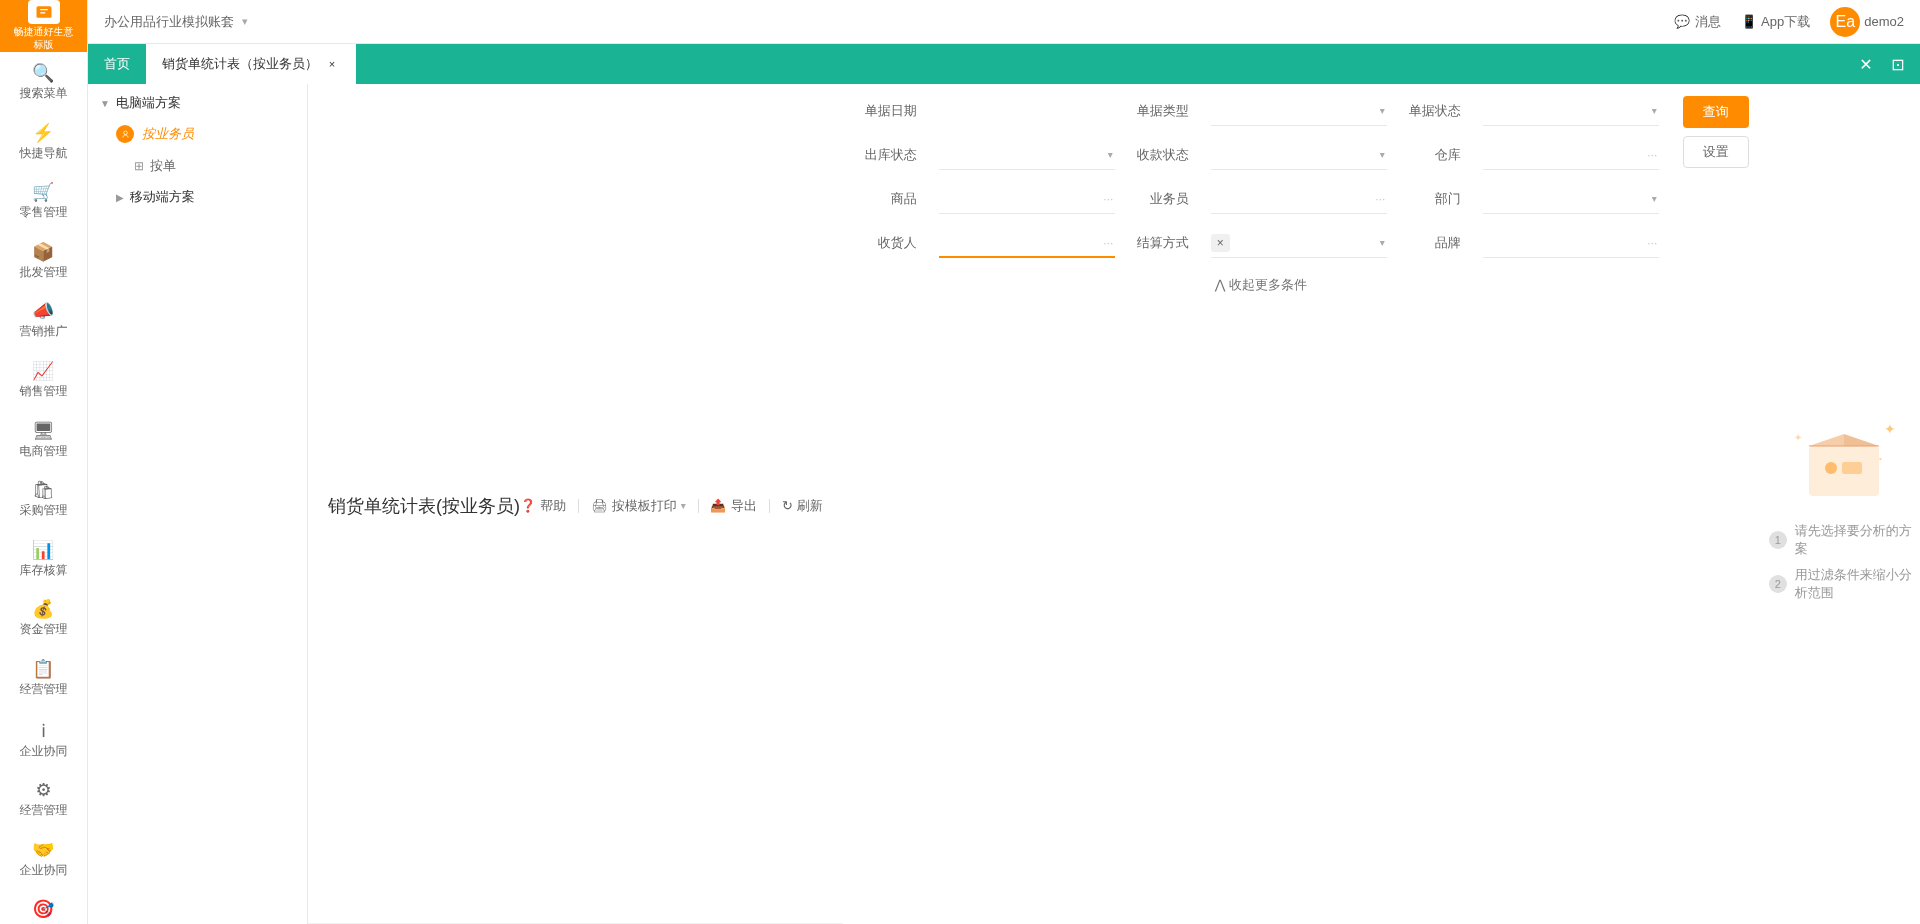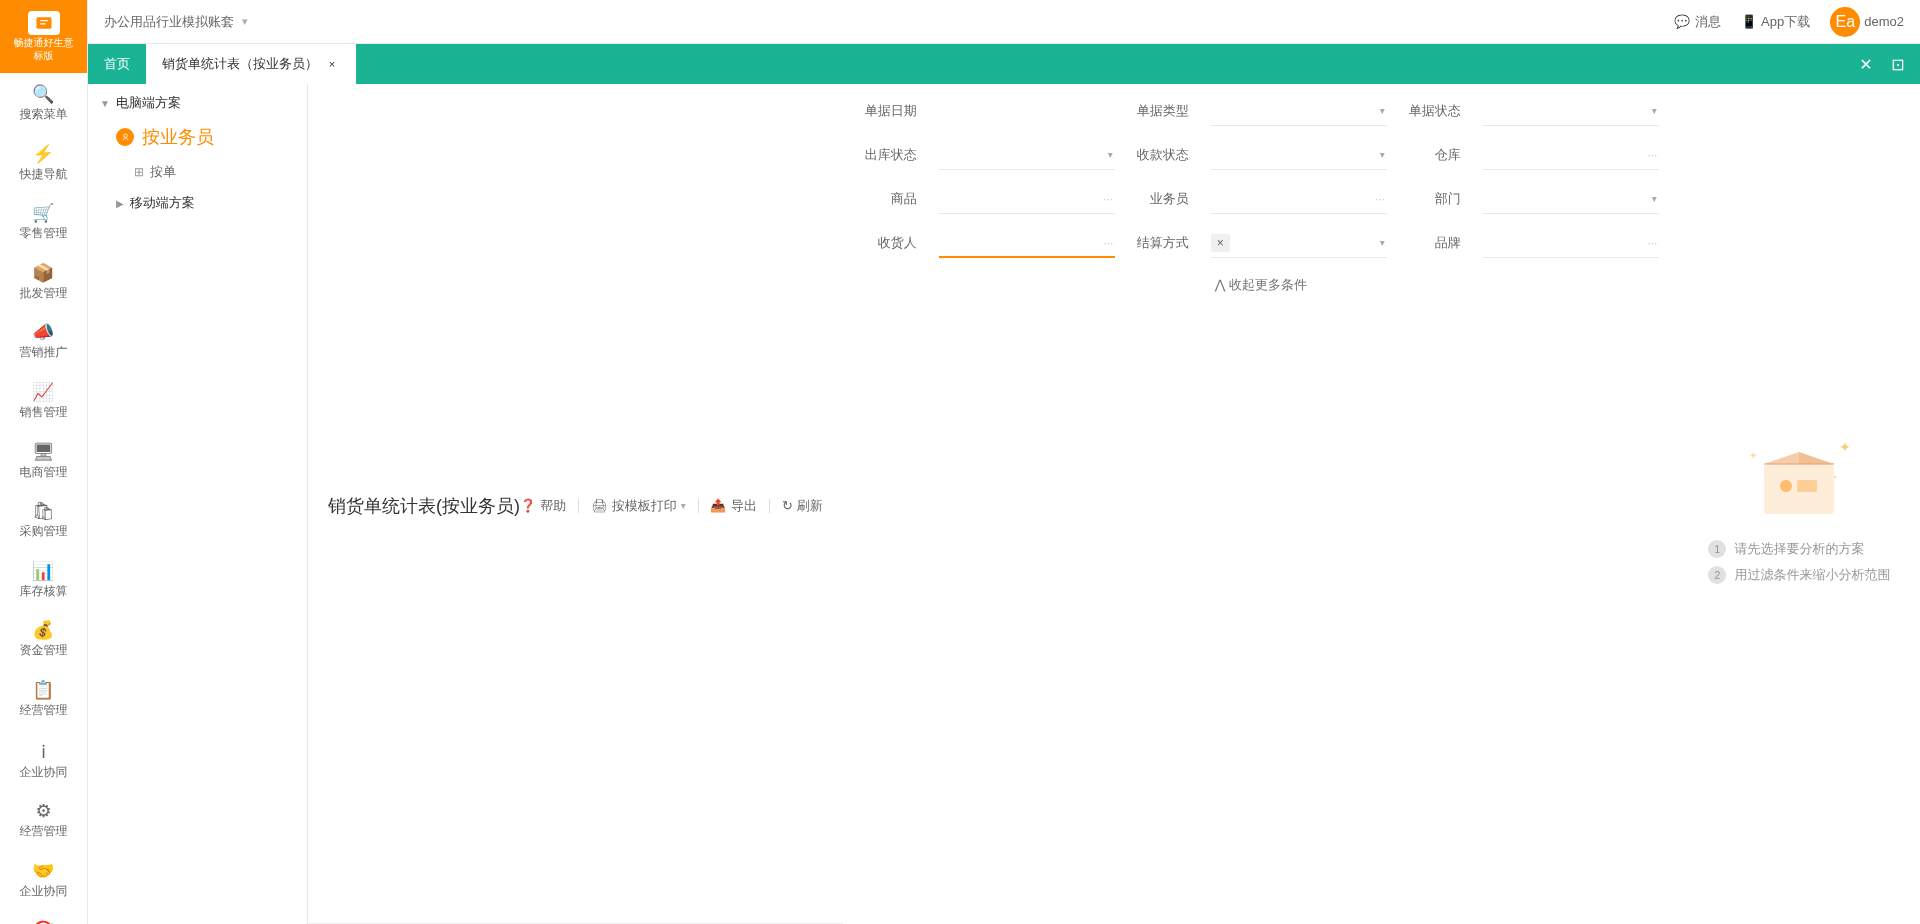--- a/index.html
+++ b/index.html
@@ -11,21 +11,21 @@
       background: #fff;
       display: flex;
       flex-direction: column;
       align-items: center;
       border-right: 1px solid #e8e8e8;
       height: 100%;
       overflow-y: auto;
     }
     .sidebar-logo {
       width: 88px;
-      height: 73px;
+      height: 52px;
       background: #ff8c00;
       display: flex;
       flex-direction: column;
       align-items: center;
       justify-content: center;
       color: #fff;
       font-size: 11px;
       flex-shrink: 0;
     }
     .sidebar-logo-icon {
@@ -216,21 +216,22 @@
       cursor: pointer;
     }
     .scheme-group-header .arrow { font-size: 10px; color: #999; }
     .scheme-item {
       padding: 7px 12px 7px 28px;
       display: flex;
       align-items: center;
       gap: 8px;
       cursor: pointer;
       color: #666;
-      font-size: 18px;
+      font-size: 13px;
+      font-style: italic;
     }
     .scheme-item.active { color: #ff8c00; }
     .scheme-item-icon {
       width: 18px;
       height: 18px;
       border-radius: 50%;
       background: #ff8c00;
       display: flex;
       align-items: center;
       justify-content: center;
@@ -740,20 +741,24 @@
                 </div>
               </div>
             </div>
 
             <div class="collapse-bar">
               <span>⋀ 收起更多条件</span>
             </div>
 
           </div>
 
+          <div class="filter-btns">
+            <button class="query-btn">查询</button>
+            <button class="settings-btn">设置</button>
+          </div>
         </div>
       </div>
 
       <div class="empty-state">
 
         <div style="width:120px;height:100px;position:relative;">
           <svg width="120" height="100" viewBox="0 0 120 100">
 
             <rect x="25" y="40" width="70" height="50" rx="4" fill="#fde8d0" opacity="0.8"></rect>
 

